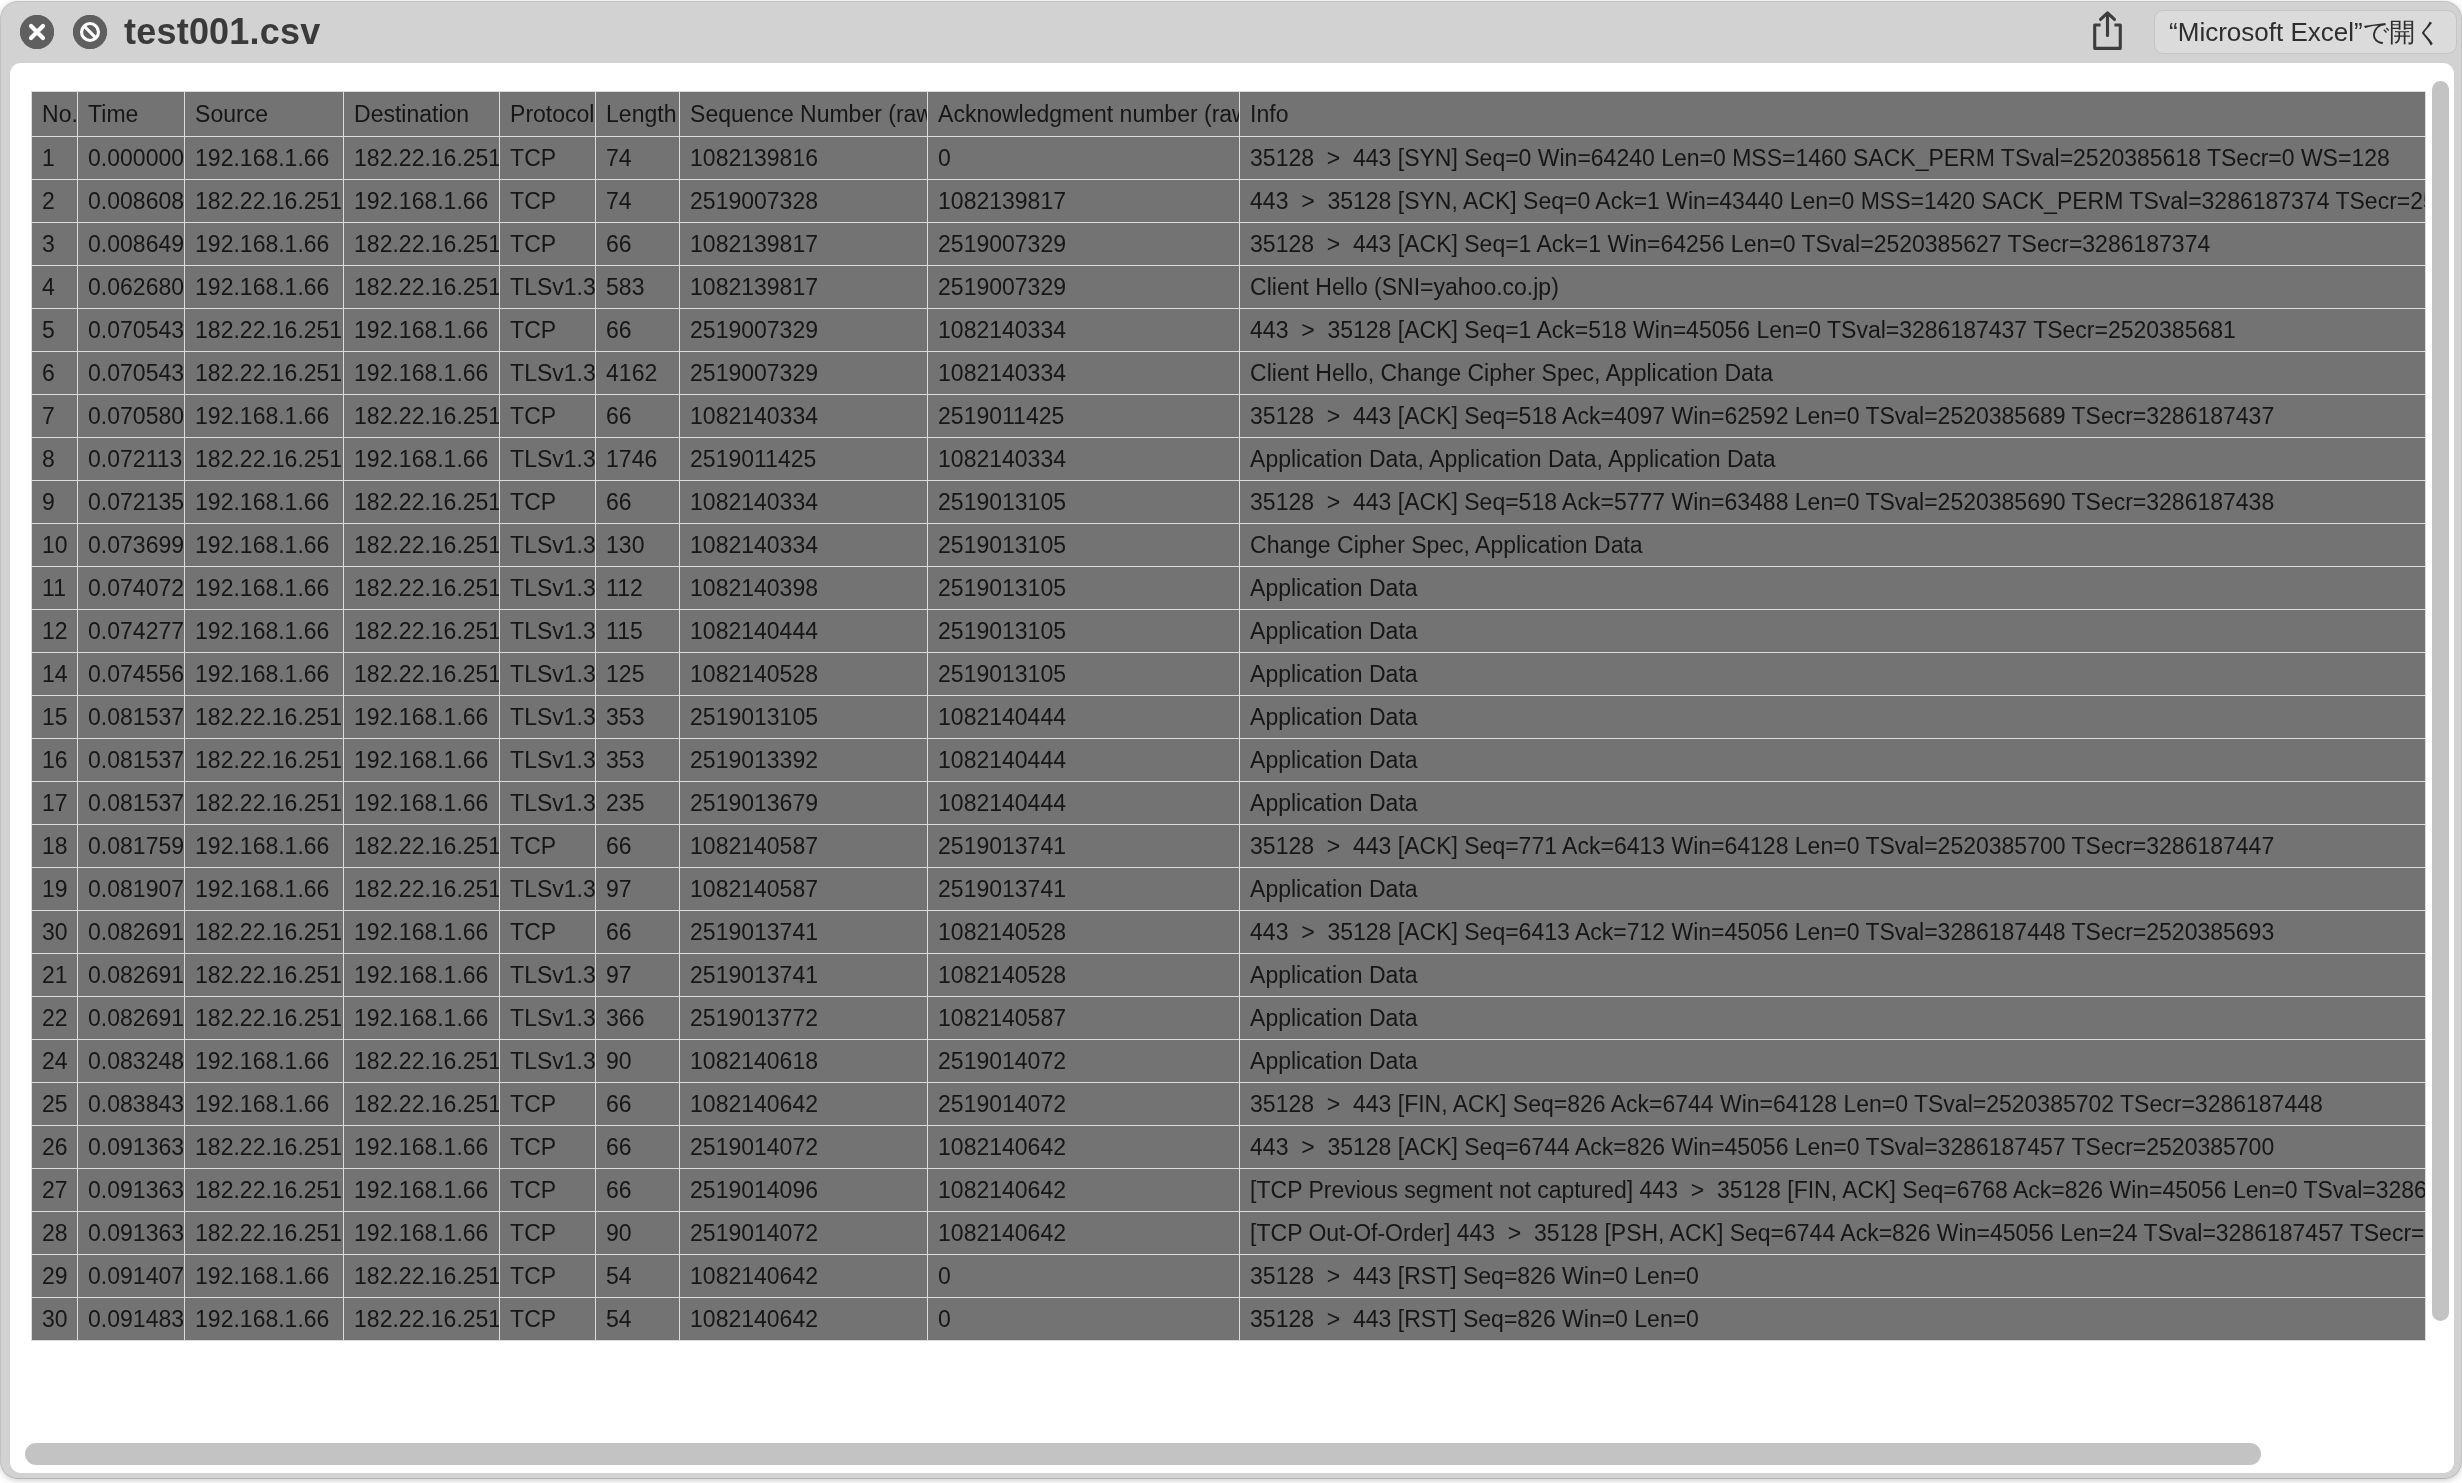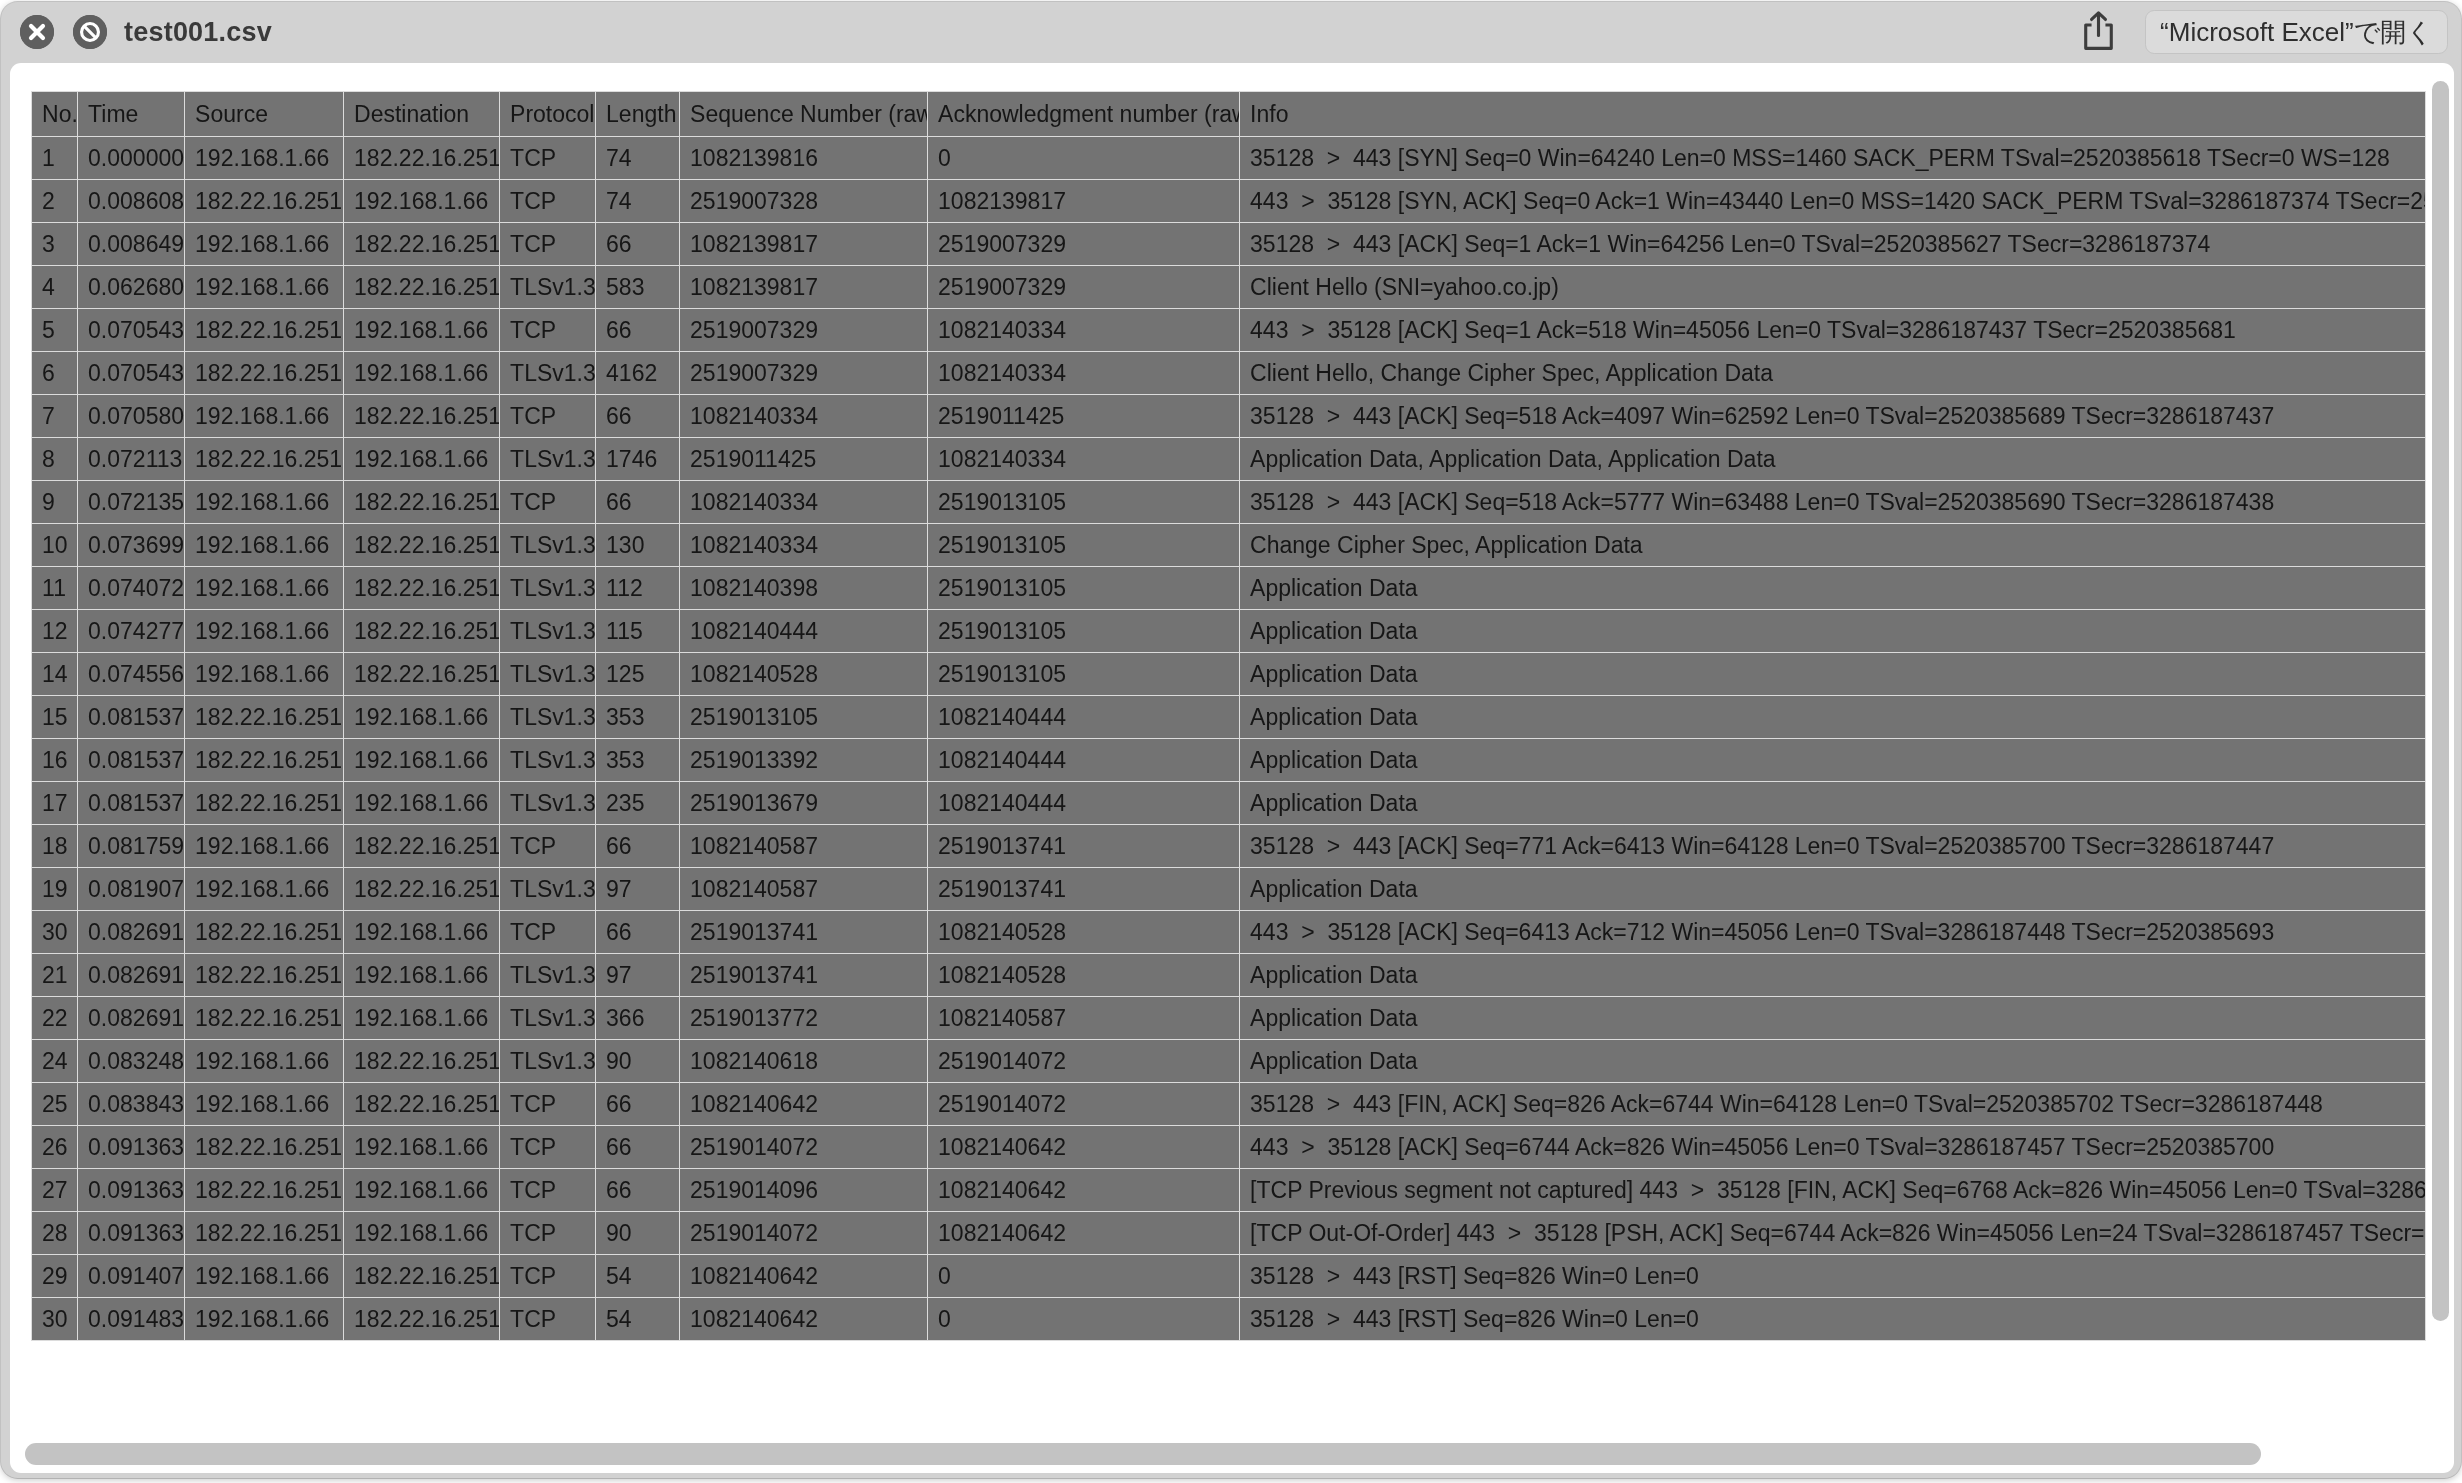--- a/index.html
+++ b/index.html
@@ -18,27 +18,27 @@
   .titlebar{
     position:absolute;left:0;top:0;width:100%;height:61px;
     display:flex;align-items:center;
   }
   .circle-btn{
     width:34px;height:34px;border-radius:50%;background:#5f5f5f;
     margin-left:19.3px;flex:none;display:flex;align-items:center;justify-content:center;
   }
   .circle-btn svg{display:block}
   .title-text{
-    margin-left:16.6px;font-size:27px;font-weight:bold;color:#3a3a3a;
+    margin-left:16.6px;font-size:36px;font-weight:bold;color:#3a3a3a;
     letter-spacing:0.2px;
   }
   .tb-right{margin-left:auto;display:flex;align-items:center}
   .share-btn{margin-right:28px;display:flex;align-items:center}
   .excel-btn{
-    margin-right:13px;height:42px;border-radius:9.2px;
+    margin-right:4px;height:42px;border-radius:9.2px;
     background:#dbdbdb;border:1.8px solid #c4c4c4;
     font-size:26px;color:#2e2e2e;display:flex;align-items:center;
     padding:0 14px;white-space:nowrap;
   }
   
   .panel{
     position:absolute;left:9.2px;top:61px;width:2444px;height:1410px;
     background:#ffffff;border-radius:11px;overflow:hidden;
   }
   .table-clip{

